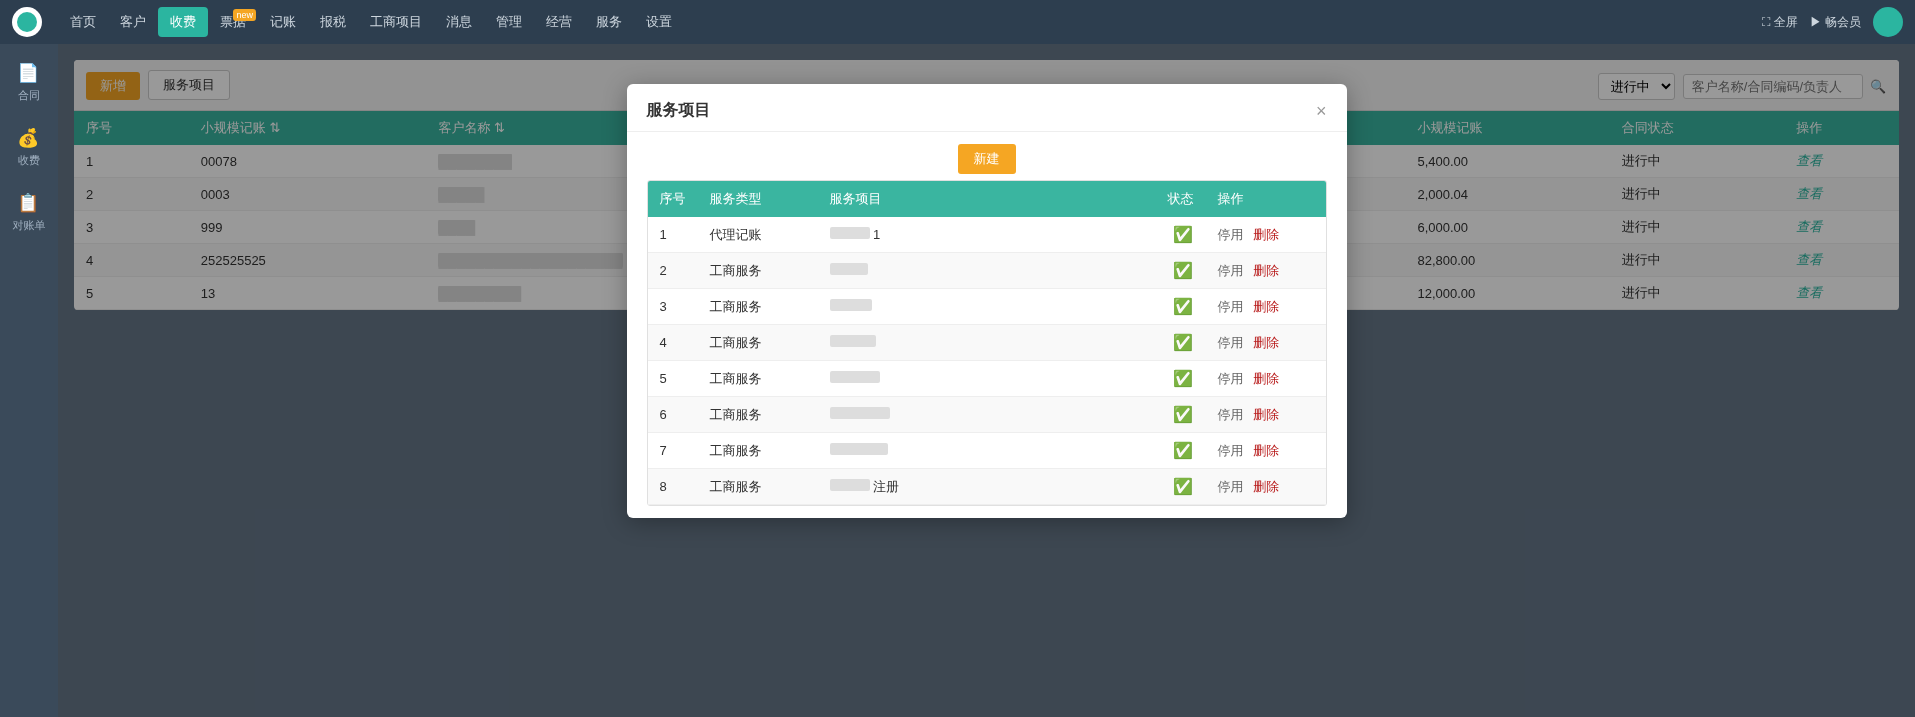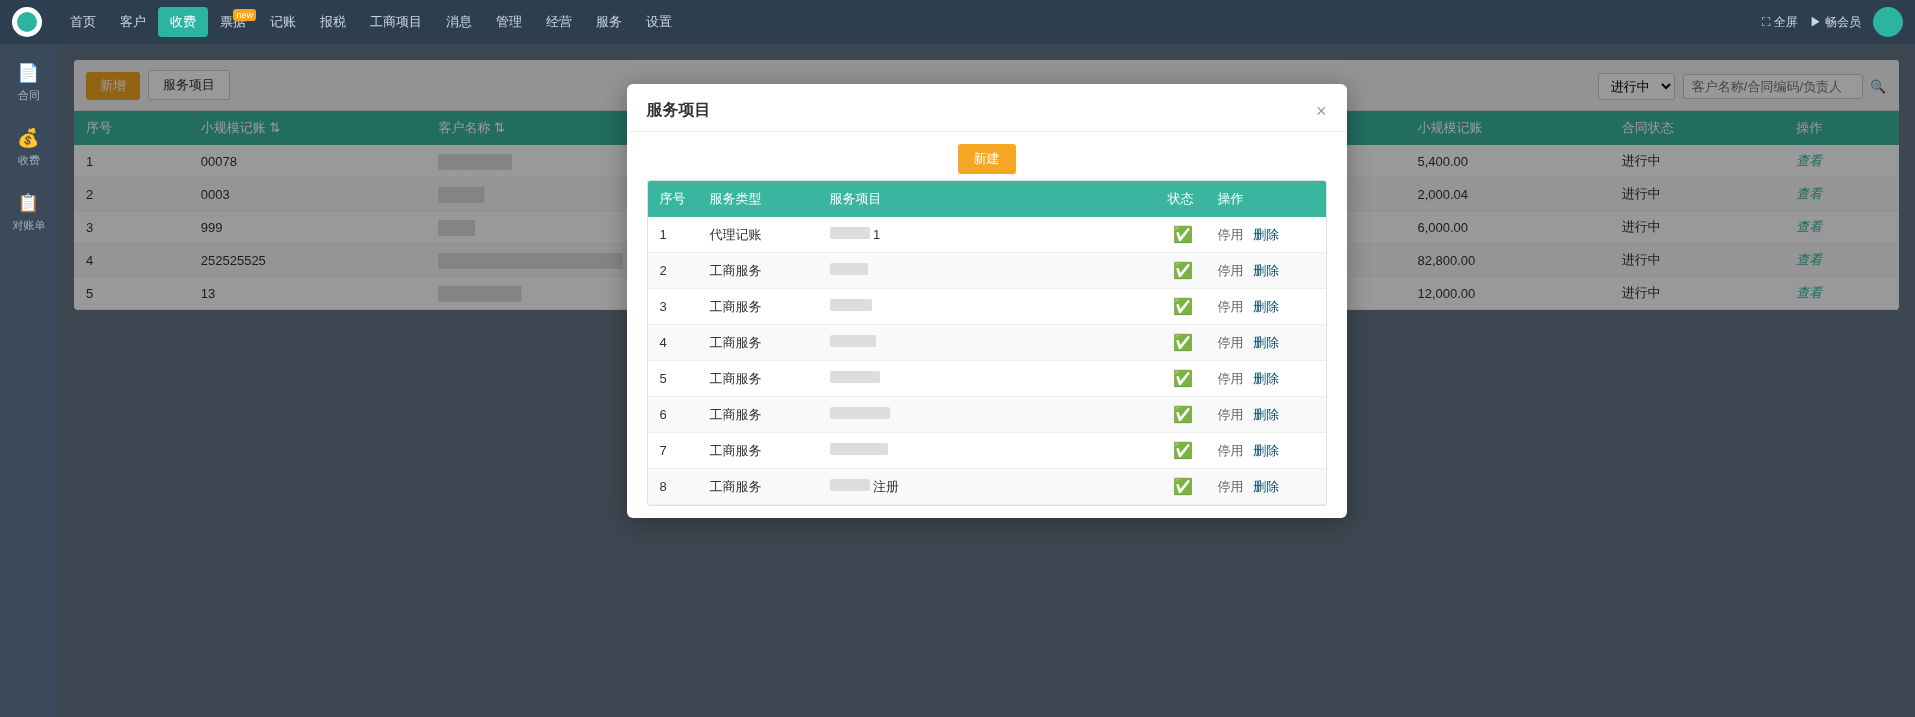--- a/index.html
+++ b/index.html
@@ -284,21 +284,21 @@
     .check-icon {
       color: #2bb5a0;
       font-size: 16px;
     }
     .action-stop {
       color: #666;
       cursor: pointer;
       margin-right: 6px;
     }
     .action-delete {
-      color: #0c4a6e;
+      color: #b91c1c;
       cursor: pointer;
     }
     .modal-table .seq-col { width: 40px; }
     .modal-table .type-col { width: 120px; }
     .modal-table .item-col { }
     .modal-table .status-col { width: 80px; text-align: right; }
     .modal-table .action-col { width: 120px; }
   </style>
 </head>
 <body>

